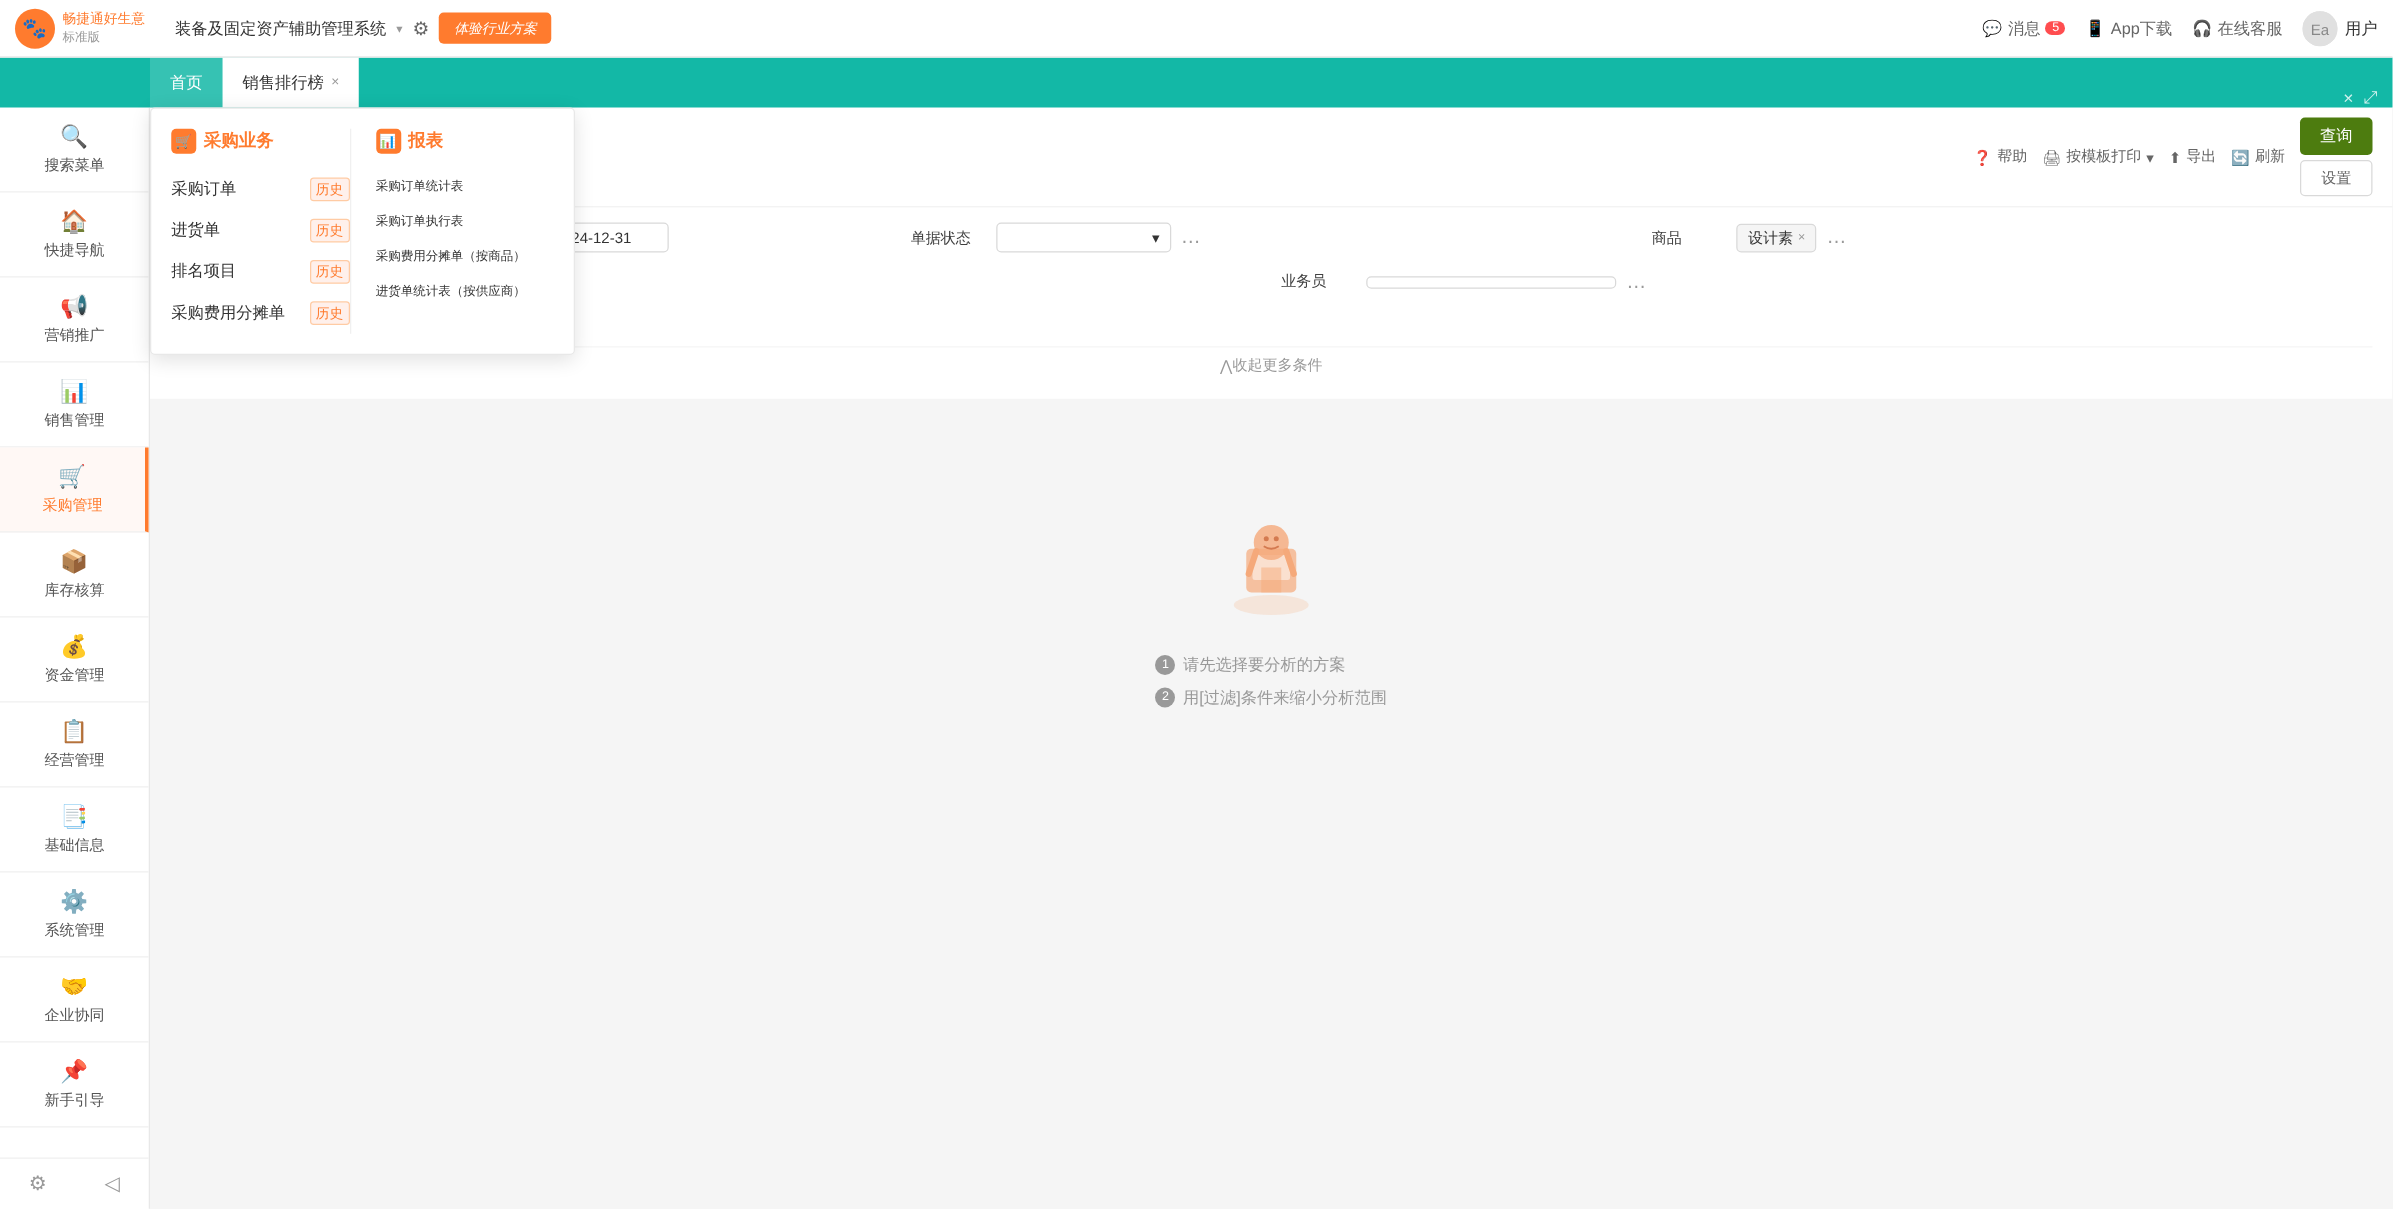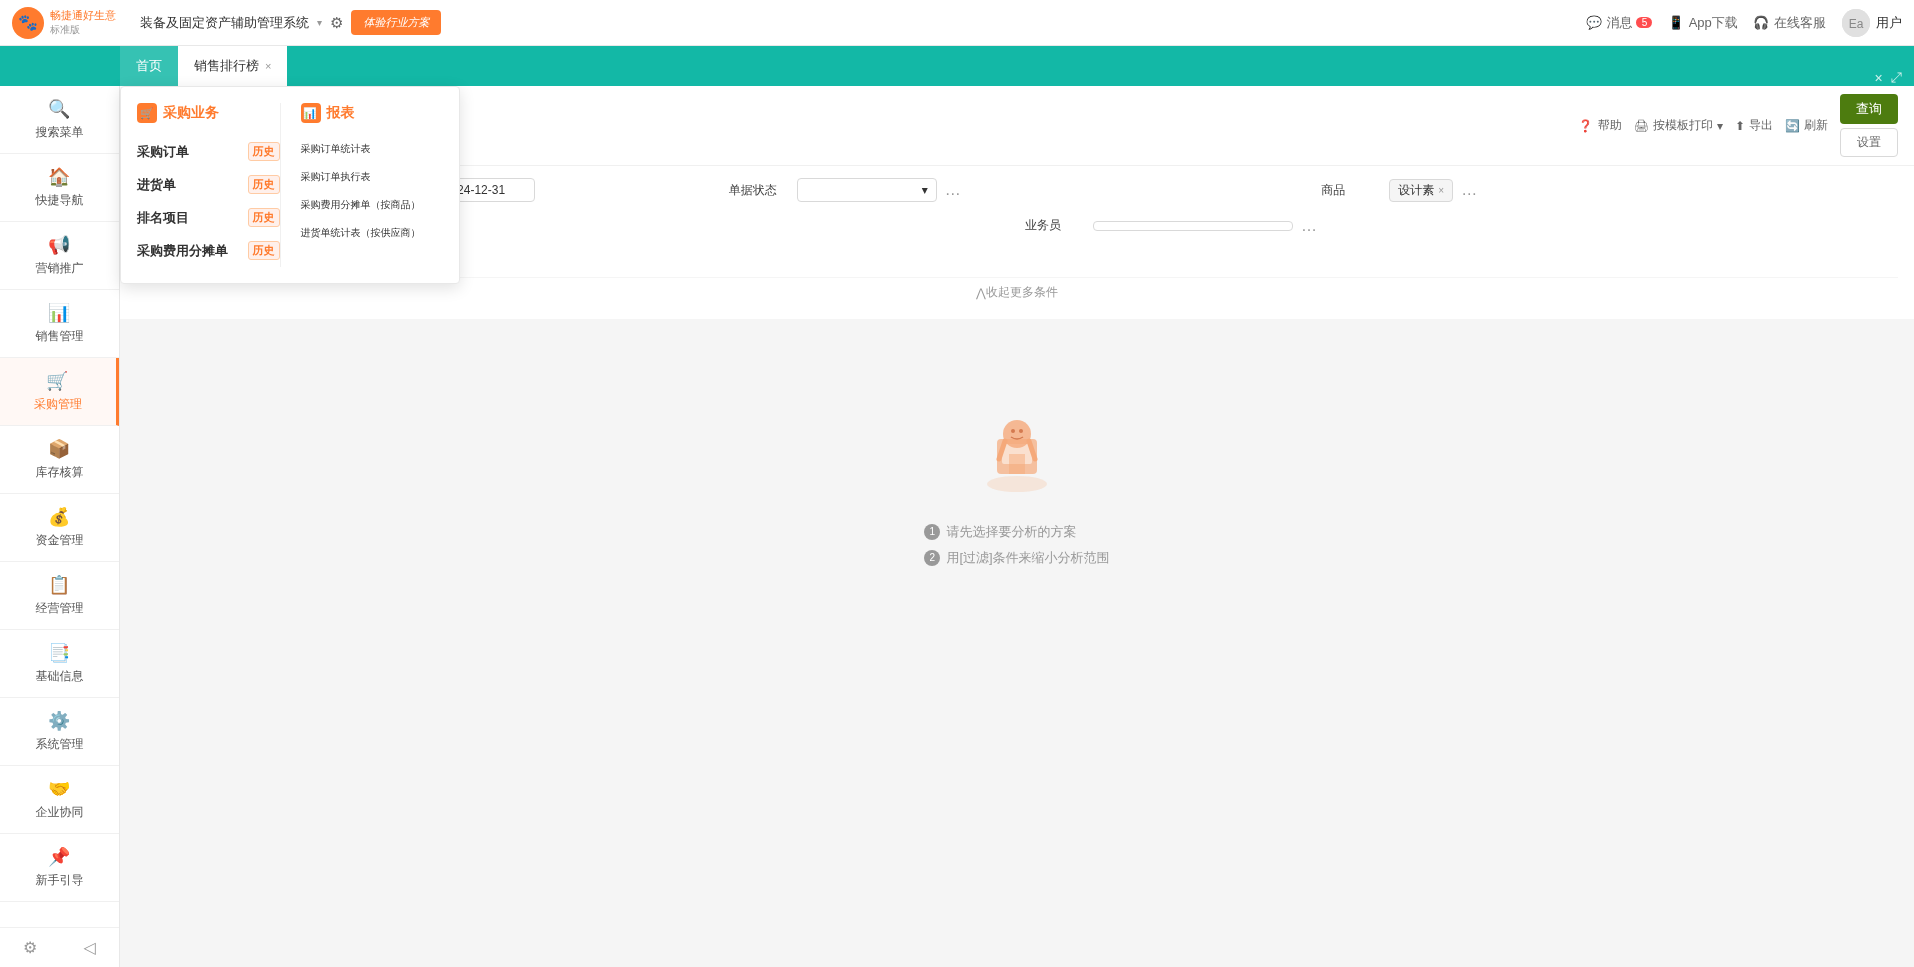--- a/index.html
+++ b/index.html
@@ -344,27 +344,26 @@
     }
     .dropdown-section-icon {
       width: 20px; height: 20px;
       background: #ff7b2e;
       border-radius: 4px;
       display: flex; align-items: center; justify-content: center;
       color: white; font-size: 11px;
     }
     .dropdown-item {
       display: flex;
-      align-items: center;
+      align-items: flex-start;
       justify-content: space-between;
       padding: 7px 0;
       cursor: pointer;
       color: #333;
       font-size: 13px;
-      font-weight: bold;
     }
     .history-badge {
       background: #fff0eb;
       color: #ff7b2e;
       border: 1px solid #ffcba4;
       border-radius: 3px;
       font-size: 11px;
       padding: 1px 4px;
     }
     .right-col-title {

